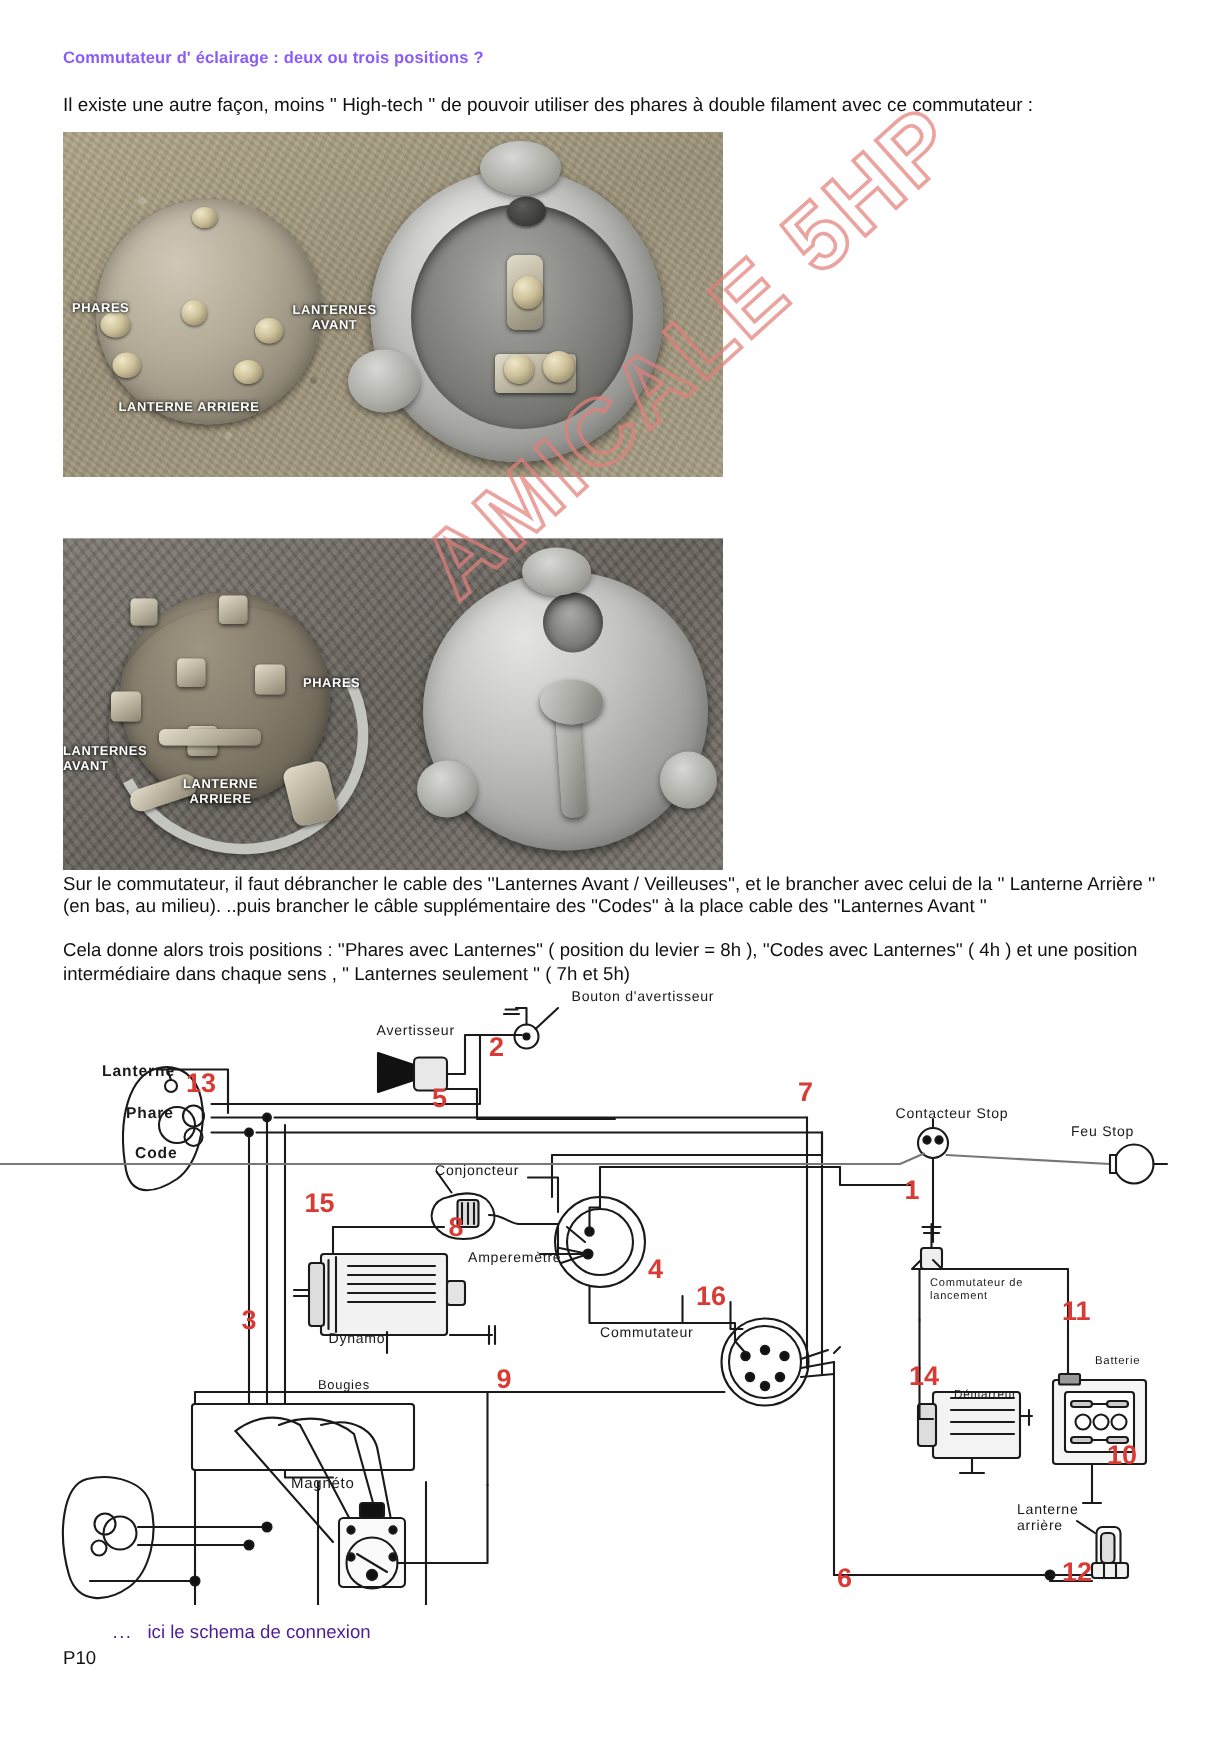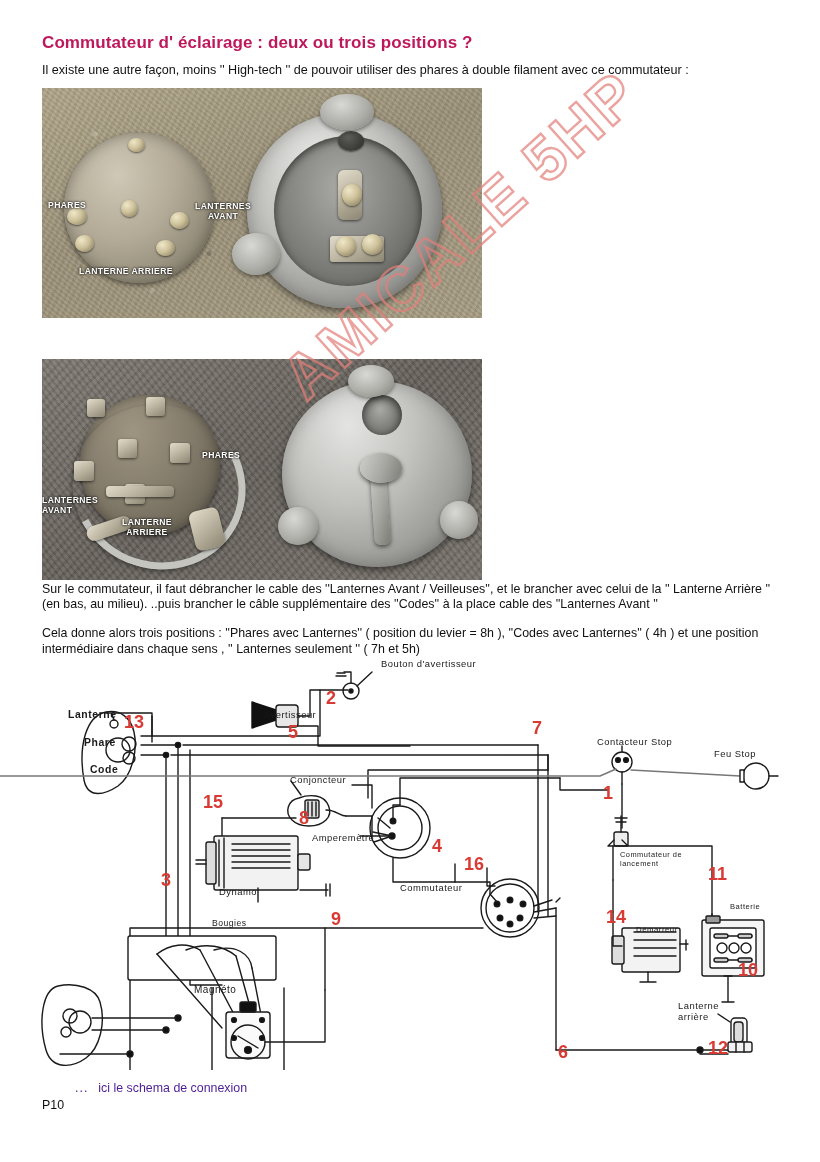--- a/index.html
+++ b/index.html
@@ -5,21 +5,21 @@
   html,body{margin:0;padding:0;background:#ffffff;}
   body{
     width:820px;height:1162px;position:relative;overflow:hidden;
     font-family:"Liberation Sans", sans-serif;color:#111;
   }
   .page{position:absolute;left:0;top:0;width:820px;height:1162px;background:#fff;}
 
   
   .h-title{
     position:absolute;left:42px;top:33px;
-    font-size:17px;font-weight:bold;letter-spacing:.1px;color:#be185d;
+    font-size:11px;font-weight:bold;letter-spacing:.1px;color:#8b5cf6;
   }
   .p-intro{
     position:absolute;left:42px;top:62px;width:740px;
     font-size:12.6px;line-height:17px;color:#111;
   }
   .p-mid{
     position:absolute;left:42px;top:327px;width:740px;
     font-size:12.6px;line-height:16px;color:#111;
   }
   .p-bottom{
@@ -400,21 +400,21 @@
         <path d="M92,380 L166,380"></path>
         <circle cx="178" cy="368" r="3" fill="#111"></circle>
         <circle cx="166" cy="380" r="3" fill="#111"></circle>
         <path d="M60,404 L130,404"></path>
         <circle cx="130" cy="404" r="3" fill="#111"></circle>
       </g>
     </svg>
 
     
     <div class="schem-lbl" style="left:367px;top:8px;">Bouton d'avertisseur</div>
-    <div class="schem-lbl" style="left:250px;top:31px;margin-top:28px;">Avertisseur</div>
+    <div class="schem-lbl" style="left:237px;top:31px;">Avertisseur</div>
     <div class="schem-lbl big" style="left:54px;top:59px;">Lanterne</div>
     <div class="schem-lbl big" style="left:70px;top:87px;">Phare</div>
     <div class="schem-lbl big" style="left:76px;top:114px;">Code</div>
     <div class="schem-lbl" style="left:583px;top:86px;">Contacteur Stop</div>
     <div class="schem-lbl" style="left:700px;top:98px;">Feu Stop</div>
     <div class="schem-lbl" style="left:250px;top:124px;margin-left:26px;">Conjoncteur</div>
     <div class="schem-lbl" style="left:298px;top:182px;">Amperemètre</div>
     <div class="schem-lbl" style="left:606px;top:200px;font-size:7.4px;line-height:9px;">Commutateur de
 lancement</div>
     <div class="schem-lbl" style="left:205px;top:236px;">Dynamo</div>

